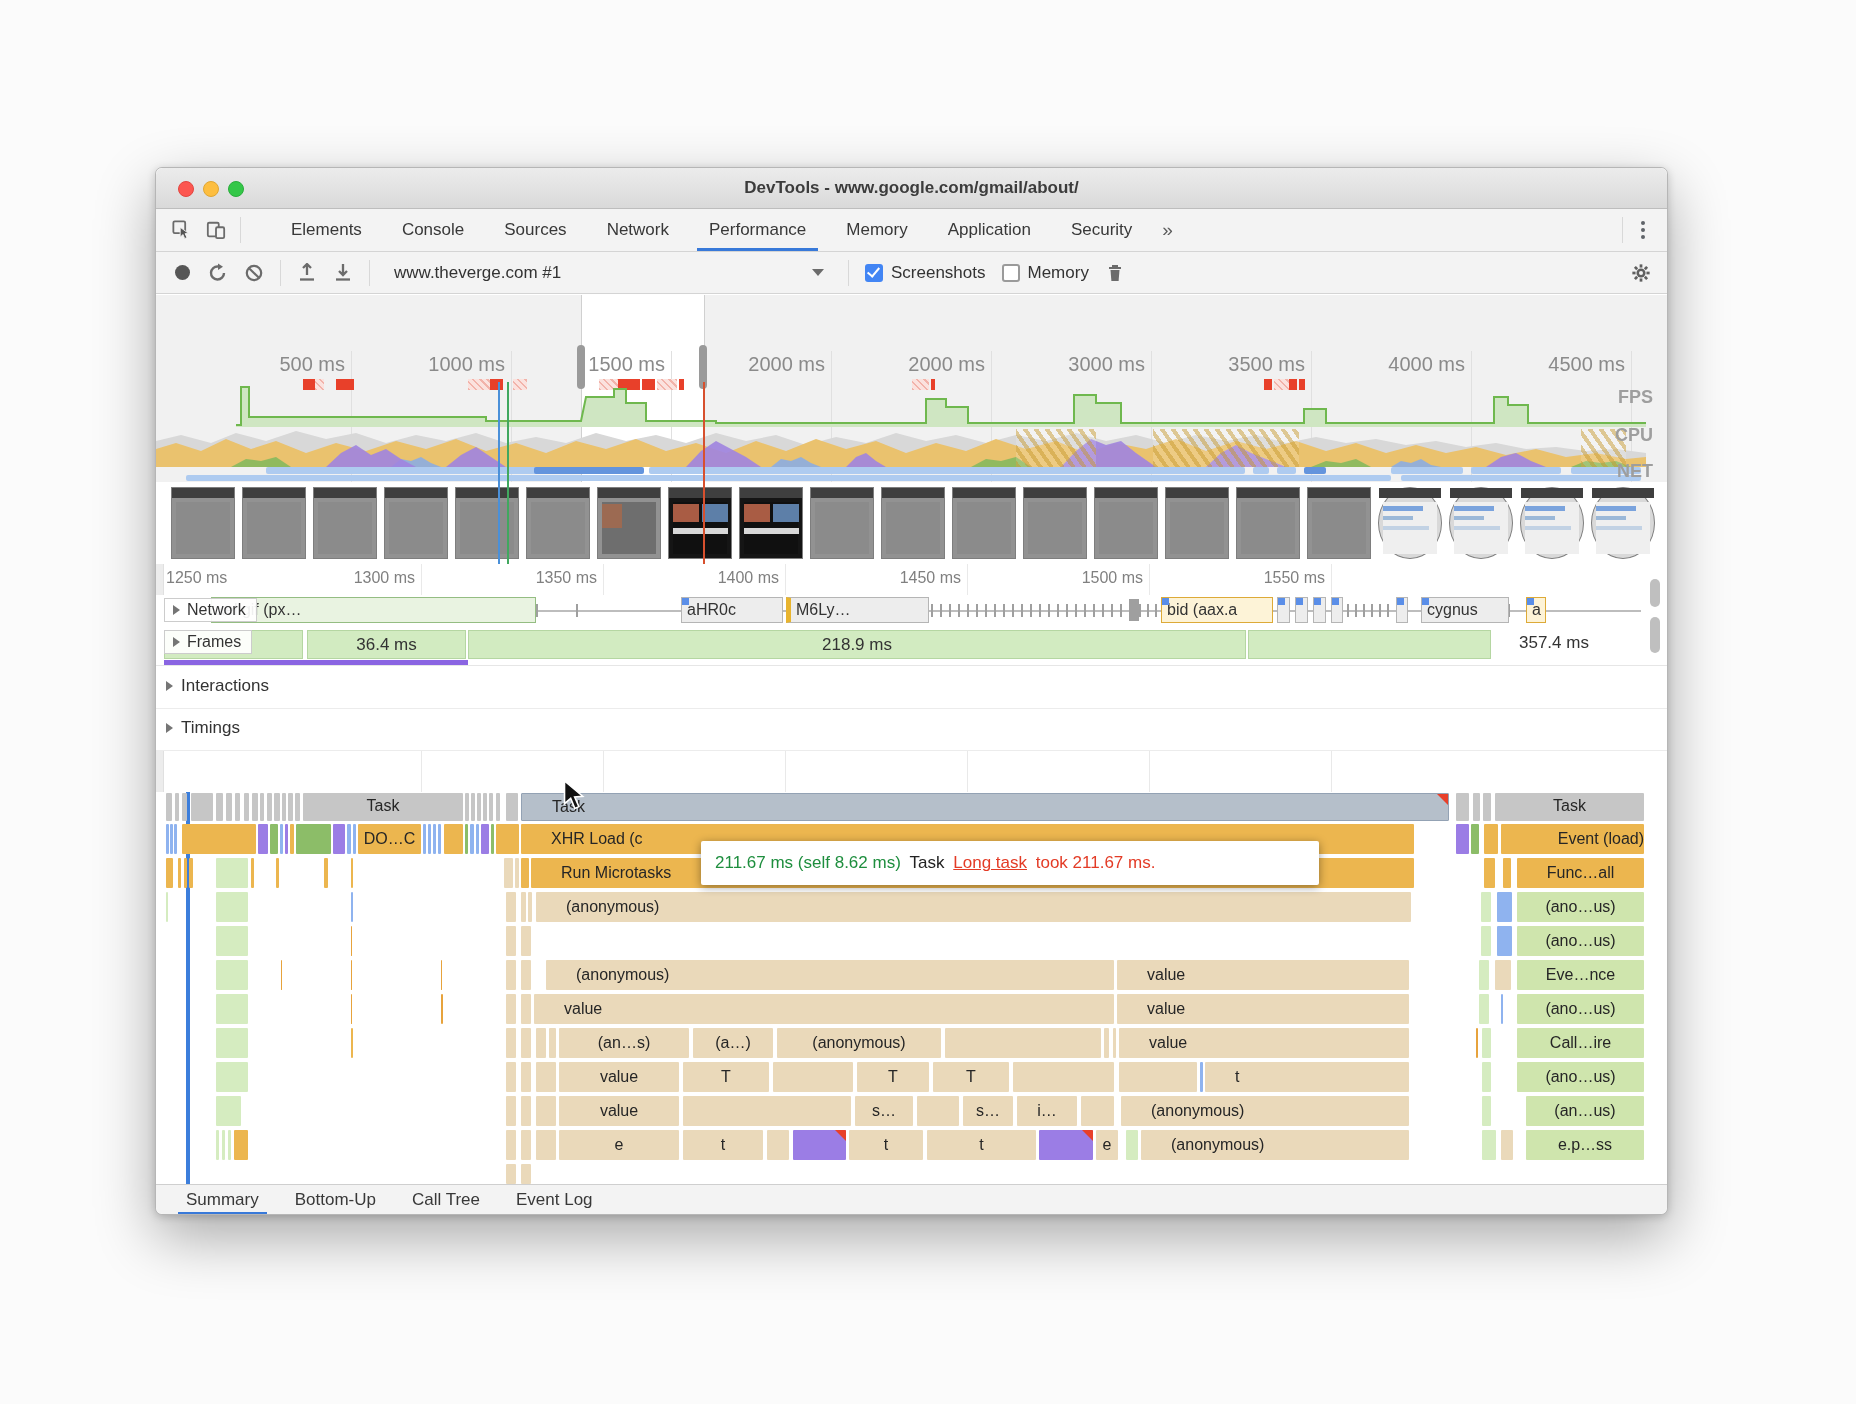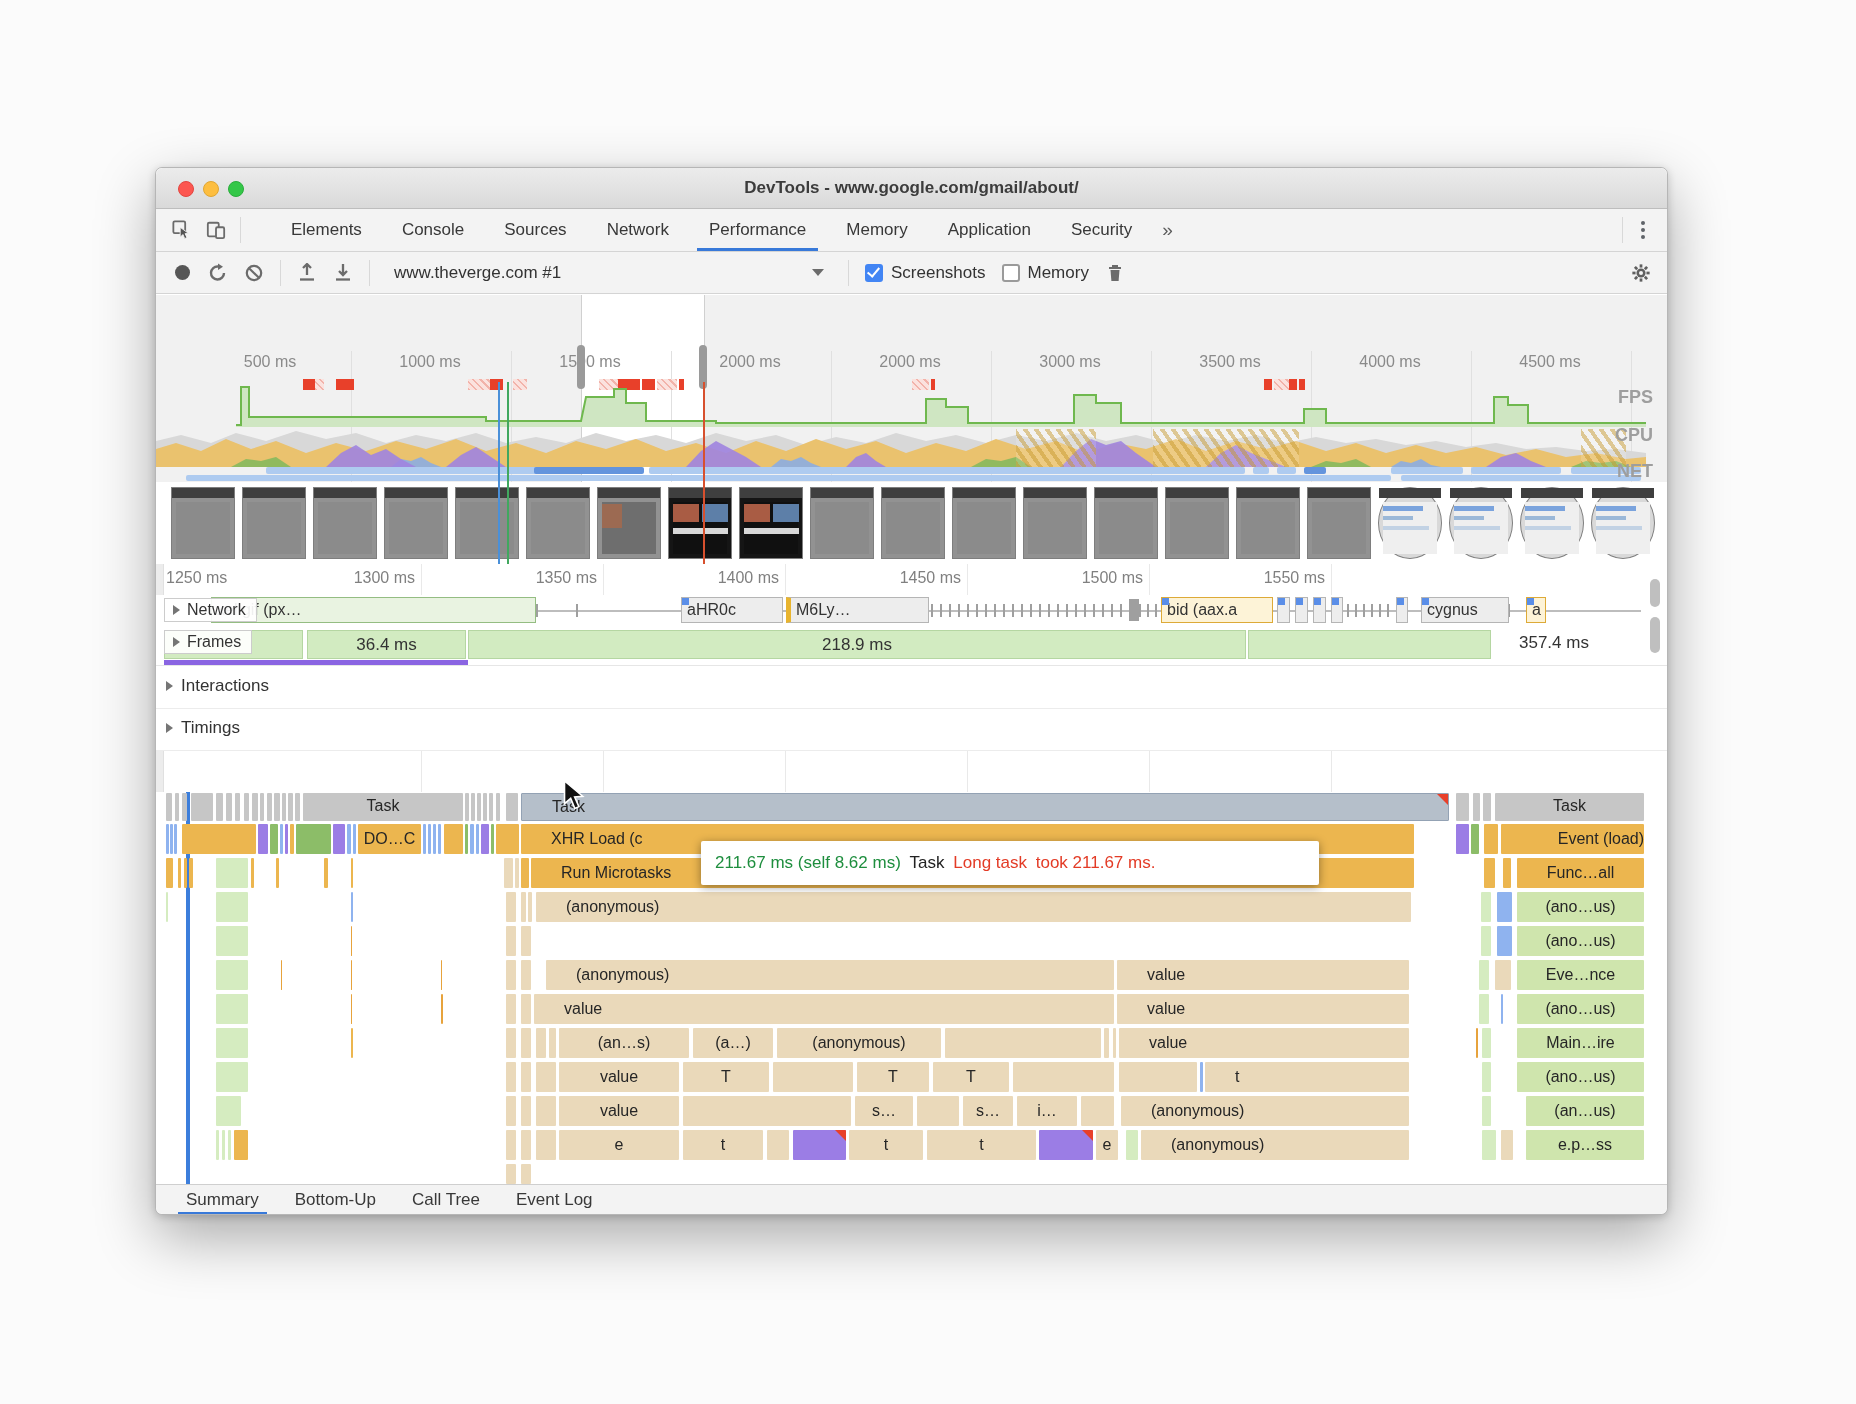--- a/index.html
+++ b/index.html
@@ -38,21 +38,21 @@
   .checkrow{display:flex;align-items:center;gap:8px;font-size:17px;color:#333;}
   .cb{width:18px;height:18px;border-radius:3px;box-sizing:border-box;}
   .cb.on{background:#4285f4;position:relative;}
   .cb.on::after{content:"";position:absolute;left:5px;top:1px;width:5px;height:10px;border:solid #fff;border-width:0 2.5px 2.5px 0;transform:rotate(40deg);}
   .cb.off{background:#fff;border:2px solid #9a9a9a;}
   .gear{margin-left:auto;margin-right:16px;}
   
   .overview{position:absolute;left:0;top:127px;width:1511px;height:187px;background:#f1f1f1;overflow:hidden;}
   .ov-sel{position:absolute;top:0;bottom:0;background:#fff;border-left:1px solid #d0d0d0;border-right:1px solid #d0d0d0;}
   .ov-handle{position:absolute;top:50px;width:8px;height:44px;border-radius:4px;background:#9a9a9a;}
-  .ov-tick-label{position:absolute;top:58px;font-size:16px;color:#8a8a8a;text-align:center;width:150px;}
+  .ov-tick-label{position:absolute;top:58px;font-size:20px;color:#8a8a8a;text-align:right;width:150px;}
   .ov-grid{position:absolute;top:56px;bottom:0;width:1px;background:#e0e0e0;}
   .ov-mark{position:absolute;top:84px;height:11px;}
   .ov-mark.s{background:#e8402a;}
   .ov-mark.h{background:repeating-linear-gradient(45deg,#f2b3aa 0 2px,#fbe2de 2px 5px);}
   .lane-label{position:absolute;right:14px;font-size:18px;font-weight:bold;color:#9e9e9e;}
   .hatch{position:absolute;top:134px;height:38px;background:repeating-linear-gradient(55deg,rgba(205,165,70,.55) 0 4px,rgba(255,255,255,.15) 4px 9px);}
   .netbar{position:absolute;height:7px;border-radius:2px;}
   
   .filmstrip{position:absolute;left:0;top:314px;width:1511px;height:82px;background:#fff;border-bottom:1px solid #e0e0e0;}
   .thumb{position:absolute;top:5px;width:64px;height:72px;background:#929292;border:1px solid #7e7e7e;box-sizing:border-box;}
@@ -106,21 +106,21 @@
   .bar.pad{text-align:left;padding-left:30px;}
   .bar .corner{position:absolute;right:0;top:0;width:0;height:0;border-left:11px solid transparent;border-top:11px solid #e8402a;}
   .bar.selbar{border:1px solid #93a2b4;line-height:26px;}
   .bluemark{position:absolute;left:30px;top:0;width:4px;height:392px;background:#3c7edb;}
   
   .tooltip{position:absolute;left:545px;top:673px;width:618px;height:44px;background:#fff;border-radius:2px;
     box-shadow:0 2px 10px rgba(0,0,0,.4);line-height:44px;padding-left:14px;font-size:17px;white-space:nowrap;z-index:30;box-sizing:border-box;}
   .tt-g{color:#1e8e3e;}
   .tt-k{color:#222;padding:0 4px;}
   .tt-r{color:#e33b26;}
-  .tt-link{padding-right:4px;}
+  .tt-link{text-decoration:underline;padding-right:4px;}
   .cursor{position:absolute;left:405px;top:612px;z-index:40;}
   
   .sb-thumb{position:absolute;left:1494px;width:10px;background:#bfbfbf;border-radius:5px;}
   
   .bottombar{position:absolute;left:0;top:1016px;width:1511px;height:30px;background:#f3f3f3;border-top:1px solid #cfcfcf;
     display:flex;align-items:center;padding-left:12px;box-sizing:border-box;border-radius:0 0 7px 7px;}
   .btab{position:relative;height:30px;line-height:30px;padding:0 18px;font-size:17px;color:#383838;}
   .btab.active::after{content:"";position:absolute;left:10px;right:10px;bottom:0;height:3px;background:#3879d9;}
   svg{display:block;}
 </style>
@@ -671,21 +671,21 @@
         <div class="bar" style="left: 393px; top: 236px; width: 7px; height: 30px; background: rgb(234, 217, 186); line-height: 30px;"></div>
         <div class="bar" style="left: 403px; top: 236px; width: 130px; height: 30px; background: rgb(234, 217, 186); line-height: 30px;">(an…s)</div>
         <div class="bar" style="left: 537px; top: 236px; width: 80px; height: 30px; background: rgb(234, 217, 186); line-height: 30px;">(a…)</div>
         <div class="bar" style="left: 621px; top: 236px; width: 164px; height: 30px; background: rgb(234, 217, 186); line-height: 30px;">(anonymous)</div>
         <div class="bar" style="left: 789px; top: 236px; width: 156px; height: 30px; background: rgb(234, 217, 186); line-height: 30px;"></div>
         <div class="bar" style="left: 948px; top: 236px; width: 5px; height: 30px; background: rgb(234, 217, 186); line-height: 30px;"></div>
         <div class="bar" style="left: 957px; top: 236px; width: 3px; height: 30px; background: rgb(234, 217, 186); line-height: 30px;"></div>
         <div class="bar pad" style="left: 963px; top: 236px; width: 290px; height: 30px; background: rgb(234, 217, 186); line-height: 30px;">value</div>
         <div class="bar" style="left: 1320px; top: 236px; width: 2px; height: 30px; background: rgb(231, 163, 60); line-height: 30px;"></div>
         <div class="bar" style="left: 1326px; top: 236px; width: 9px; height: 30px; background: rgb(213, 236, 192); line-height: 30px;"></div>
-        <div class="bar" style="left: 1361px; top: 236px; width: 127px; height: 30px; background: rgb(207, 229, 173); line-height: 30px;">Main…ire</div>
+        <div class="bar" style="left: 1361px; top: 236px; width: 127px; height: 30px; background: rgb(207, 229, 173); line-height: 30px;">Call…ire</div>
         <div class="bar" style="left: 60px; top: 270px; width: 32px; height: 30px; background: rgb(213, 236, 192); line-height: 30px;"></div>
         <div class="bar" style="left: 350px; top: 270px; width: 10px; height: 30px; background: rgb(234, 217, 186); line-height: 30px;"></div>
         <div class="bar" style="left: 365px; top: 270px; width: 10px; height: 30px; background: rgb(234, 217, 186); line-height: 30px;"></div>
         <div class="bar" style="left: 380px; top: 270px; width: 20px; height: 30px; background: rgb(234, 217, 186); line-height: 30px;"></div>
         <div class="bar" style="left: 403px; top: 270px; width: 120px; height: 30px; background: rgb(234, 217, 186); line-height: 30px;">value</div>
         <div class="bar" style="left: 527px; top: 270px; width: 86px; height: 30px; background: rgb(234, 217, 186); line-height: 30px;">T</div>
         <div class="bar" style="left: 617px; top: 270px; width: 80px; height: 30px; background: rgb(234, 217, 186); line-height: 30px;"></div>
         <div class="bar" style="left: 701px; top: 270px; width: 72px; height: 30px; background: rgb(234, 217, 186); line-height: 30px;">T</div>
         <div class="bar" style="left: 777px; top: 270px; width: 76px; height: 30px; background: rgb(234, 217, 186); line-height: 30px;">T</div>
         <div class="bar" style="left: 857px; top: 270px; width: 101px; height: 30px; background: rgb(234, 217, 186); line-height: 30px;"></div>

